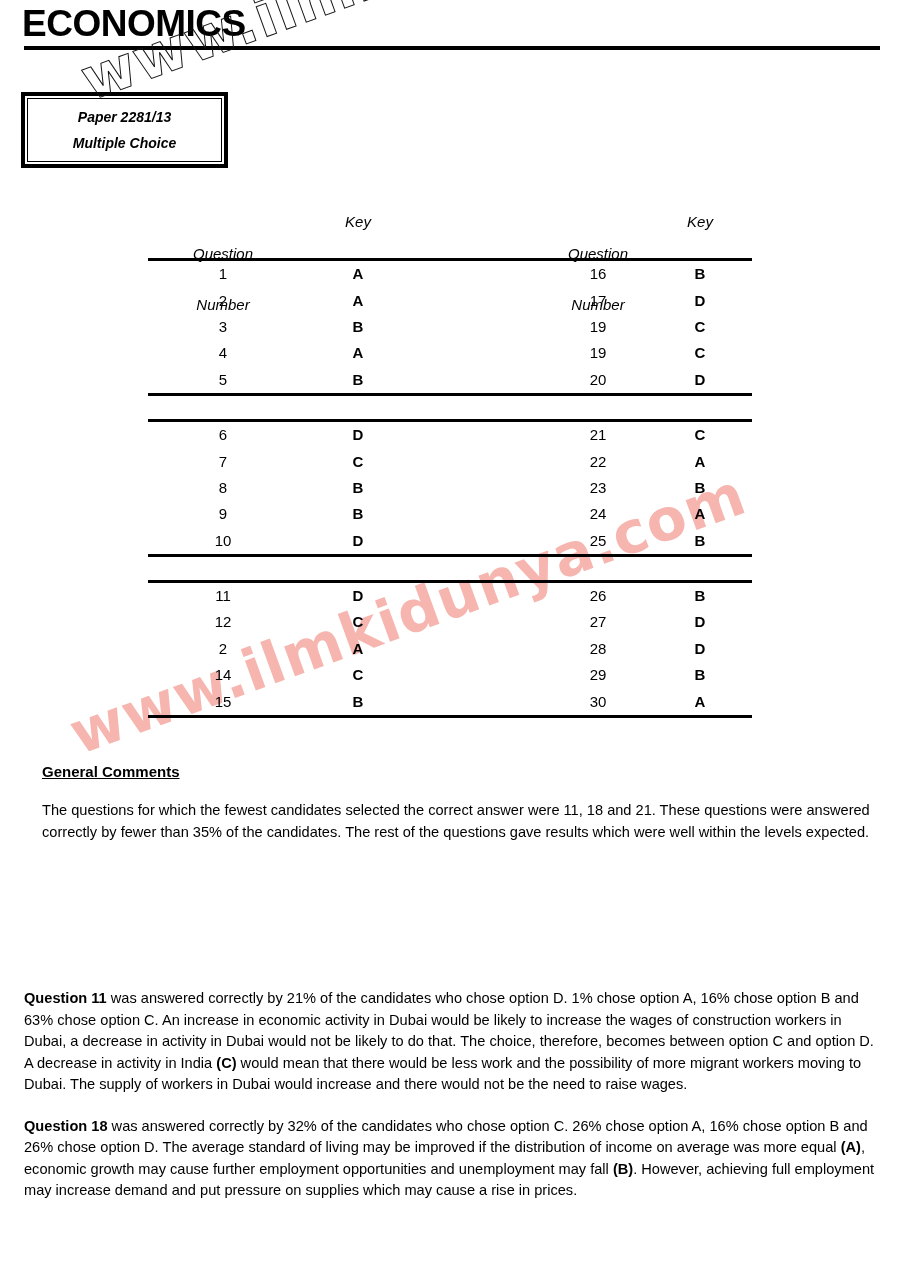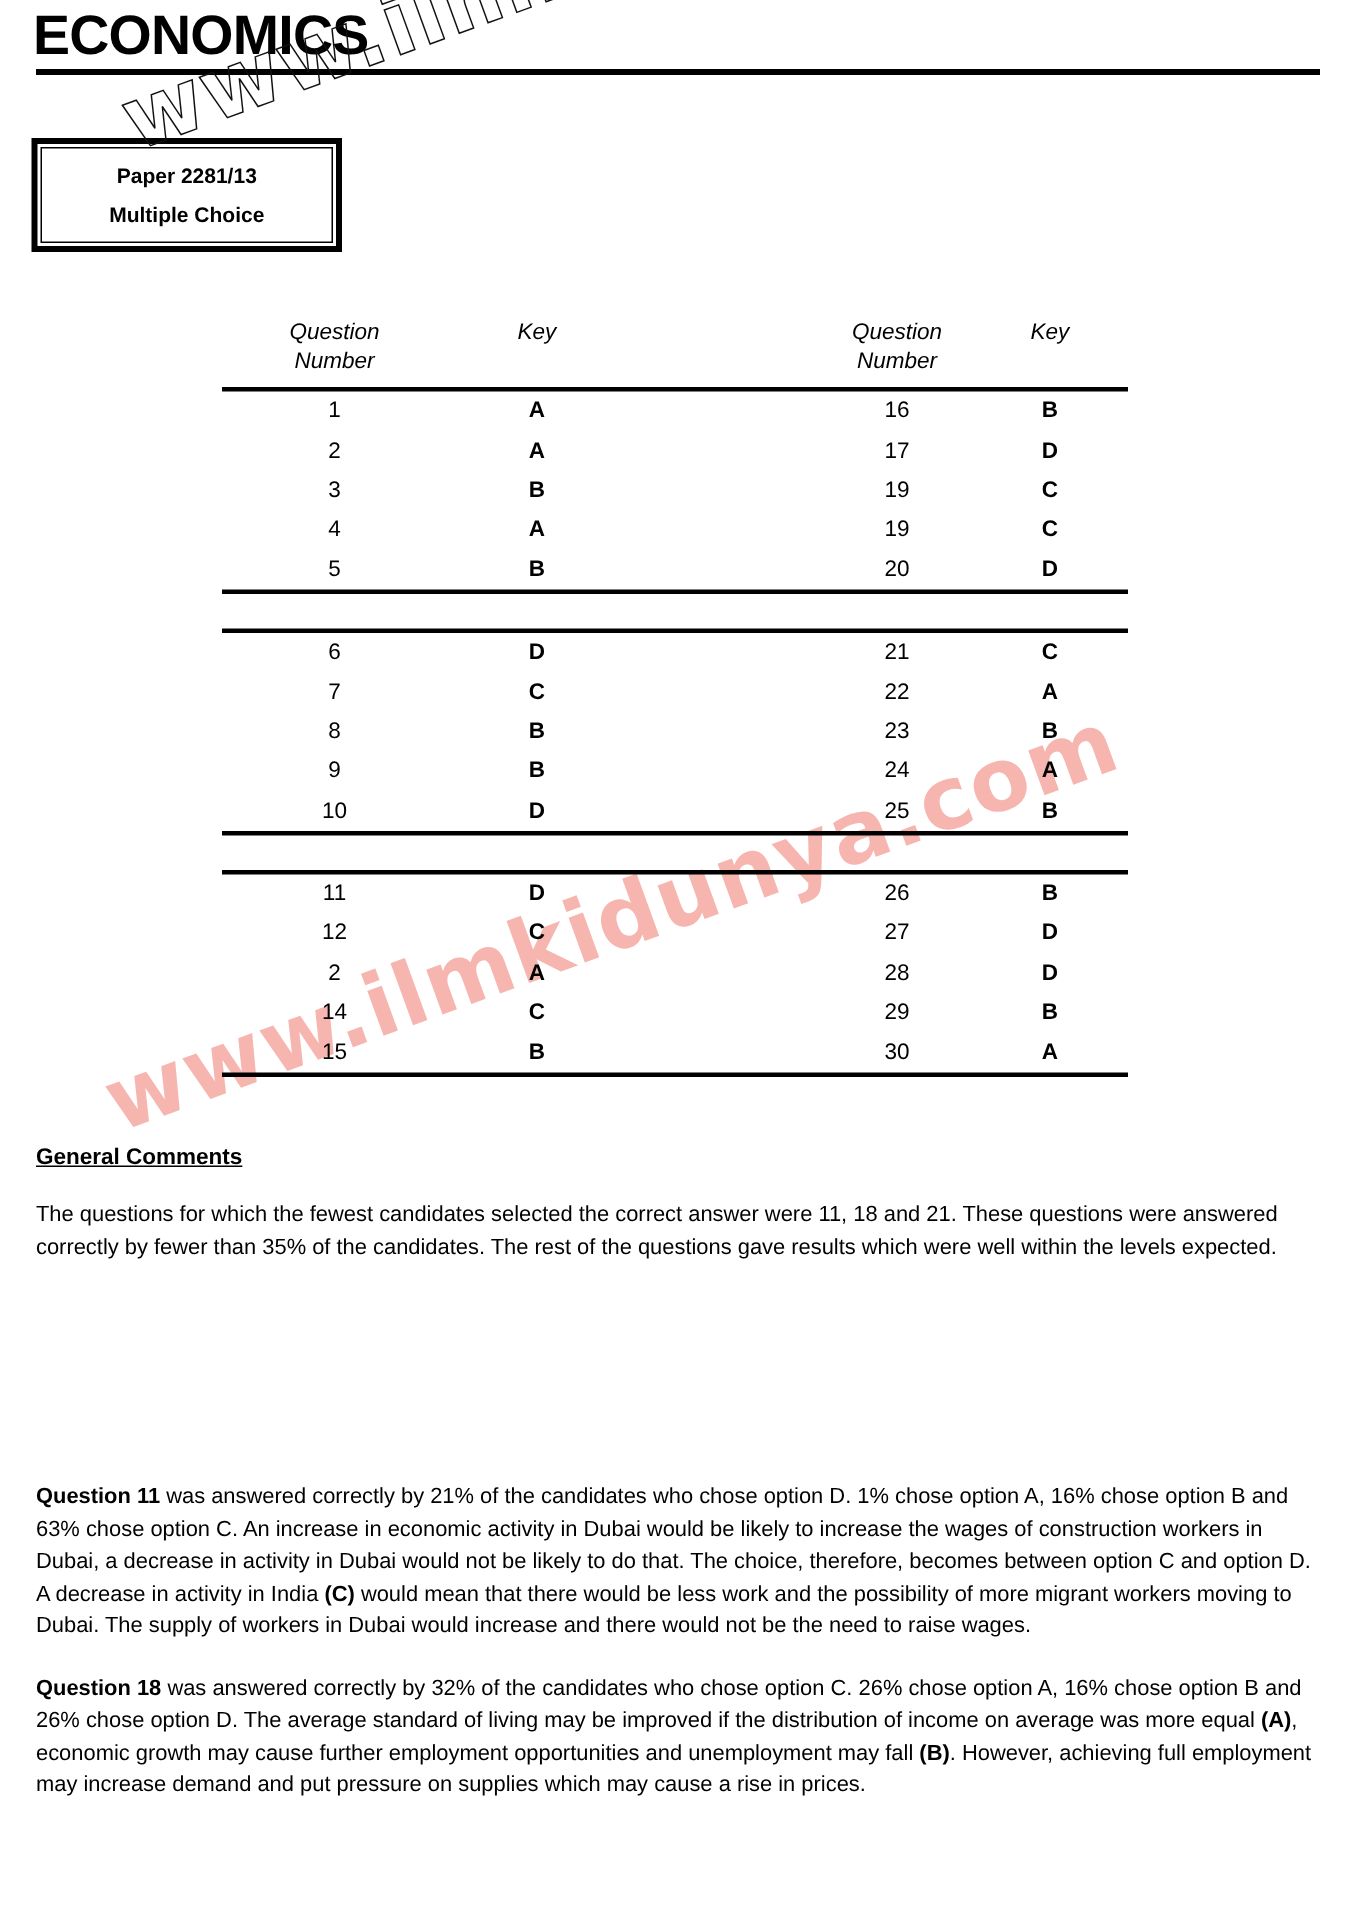--- a/index.html
+++ b/index.html
@@ -65,20 +65,21 @@
     display: flex;
     flex-direction: column;
     align-items: center;
     justify-content: center;
   }
   .paper-box-line {
     font-size: 14px;
     font-weight: bold;
     line-height: 26px;
     text-align: right;
+    font-style: italic;
   }
 
   
   .wm {
     position: absolute;
     font-family: "DejaVu Sans", sans-serif;
     font-weight: bold;
     white-space: nowrap;
     pointer-events: none;
     letter-spacing: 1px;
@@ -115,21 +116,21 @@
     display: flex;
     height: 46px;
     align-items: flex-start;
   }
   .kt-head .cell {
     font-style: italic;
     font-size: 15px;
     line-height: 19px;
     text-align: center;
   }
-  .kt-head .cell span { display: block; }
+  .kt-head .cell span { display: block; margin-top: 32px; }
   .kt-row {
     display: flex;
     height: 26.4px;
     align-items: center;
   }
   .kt-row .cell {
     font-size: 15px;
     line-height: 18px;
     text-align: center;
   }
@@ -318,21 +319,21 @@
           <div class="cell c-qnum1">15</div>
           <div class="cell c-key1">B</div>
           <div class="cell c-gap"></div>
           <div class="cell c-qnum2">30</div>
           <div class="cell c-key2">A</div>
         </div>
       </div>
     <div class="kt-rule"></div>
   </div>
 
-  <div class="section" style="top: 762px;">
+  <div class="section" style="top: 762px; margin-left: 18px;">
     <div class="sec-heading">General Comments</div>
     <p class="para">The questions for which the fewest candidates selected the correct answer were 11, 18 and 21. These questions were answered correctly by fewer than 35% of the candidates. The rest of the questions gave results which were well within the levels expected.</p>
   </div>
 
   <div class="section" style="top: 988px;">
 
     <p class="para">
       <b>Question 11</b><span> was answered correctly by 21% of the candidates who chose option D. 1% chose option A, 16% chose option B and 63% chose option C. An increase in economic activity in Dubai would be likely to increase the wages of construction workers in Dubai, a decrease in activity in Dubai would not be likely to do that. The choice, therefore, becomes between option C and option D. A decrease in activity in India </span><b>(C)</b><span> would mean that there would be less work and the possibility of more migrant workers moving to Dubai. The supply of workers in Dubai would increase and there would not be the need to raise wages.</span>
     </p>
 

